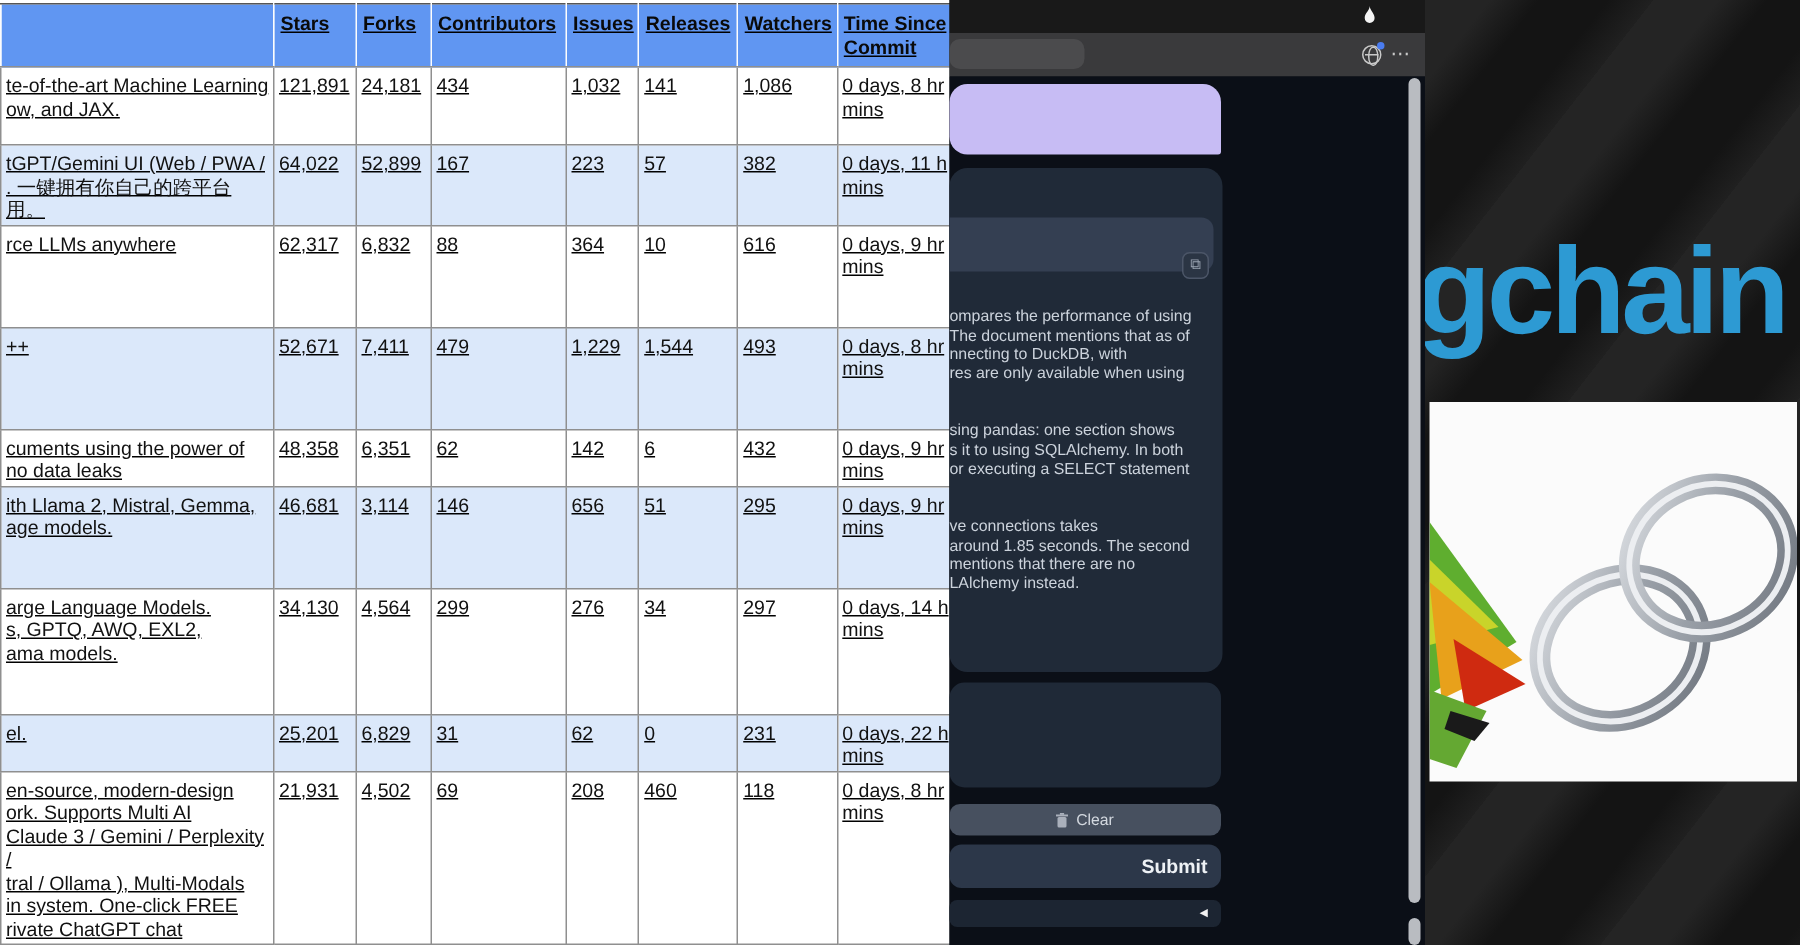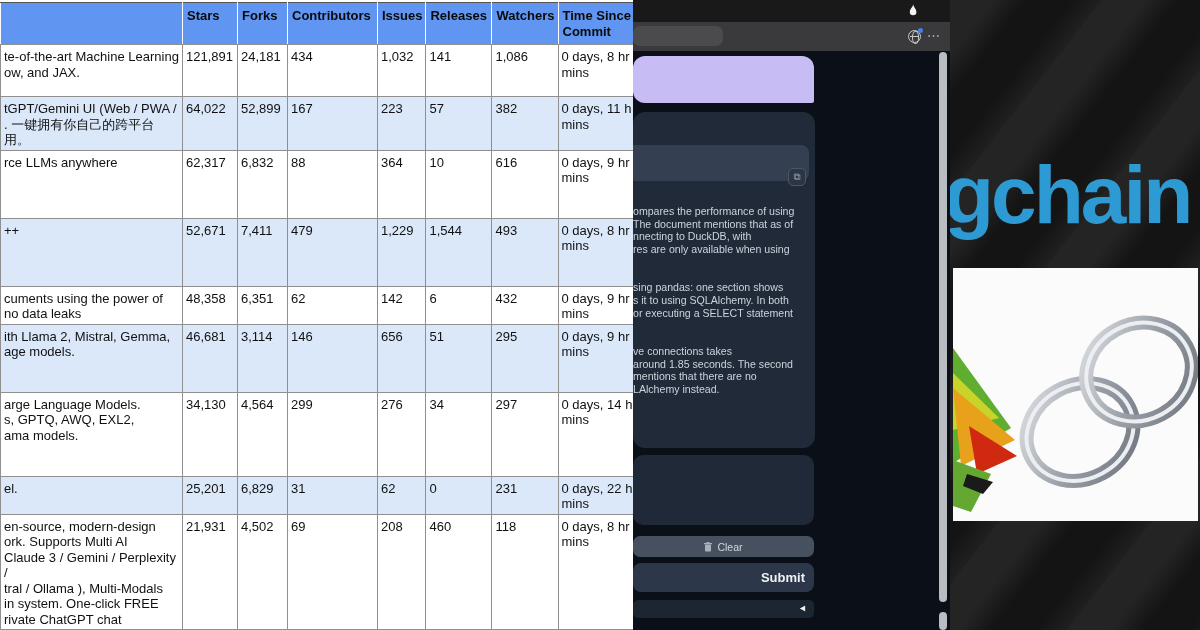--- a/index.html
+++ b/index.html
@@ -2,21 +2,21 @@
 <html><head>
 <meta charset="utf-8">
 <style>
   * { margin:0; padding:0; box-sizing:border-box; }
   html,body { width:1200px; height:630px; overflow:hidden; background:#000;
               font-family:"Liberation Sans", sans-serif; }
   .stage { position:relative; width:1200px; height:630px; }
 
   
   .table-pane { position:absolute; left:0; top:0; width:744px; height:630px;
-                background:#fff; overflow:hidden; }
+                background:#fff; overflow:hidden;text-decoration:underline; }
   table.repo { border-collapse:collapse; table-layout:fixed; margin-top:2px;
                font-size:13px; color:#111; }
   table.repo th, table.repo td { border:1px solid #8f8f8f; vertical-align:top; }
   table.repo thead th { background:#6096f2; color:#0a0a0a; font-weight:bold;
                         text-align:left; padding:5px 3px 4px 4px; font-size:13px;
                         border-color:#fdfdfd; border-top-color:#555; border-bottom-color:#8f8f8f;
                         white-space:pre-line; line-height:16px; }
   table.repo td { padding:4px 3px 2px 3px; line-height:15.5px; }
   td.c-desc { white-space:pre-line; padding-left:0; }
   td.c-num  { text-align:left; white-space:nowrap; padding-right:4px; }

